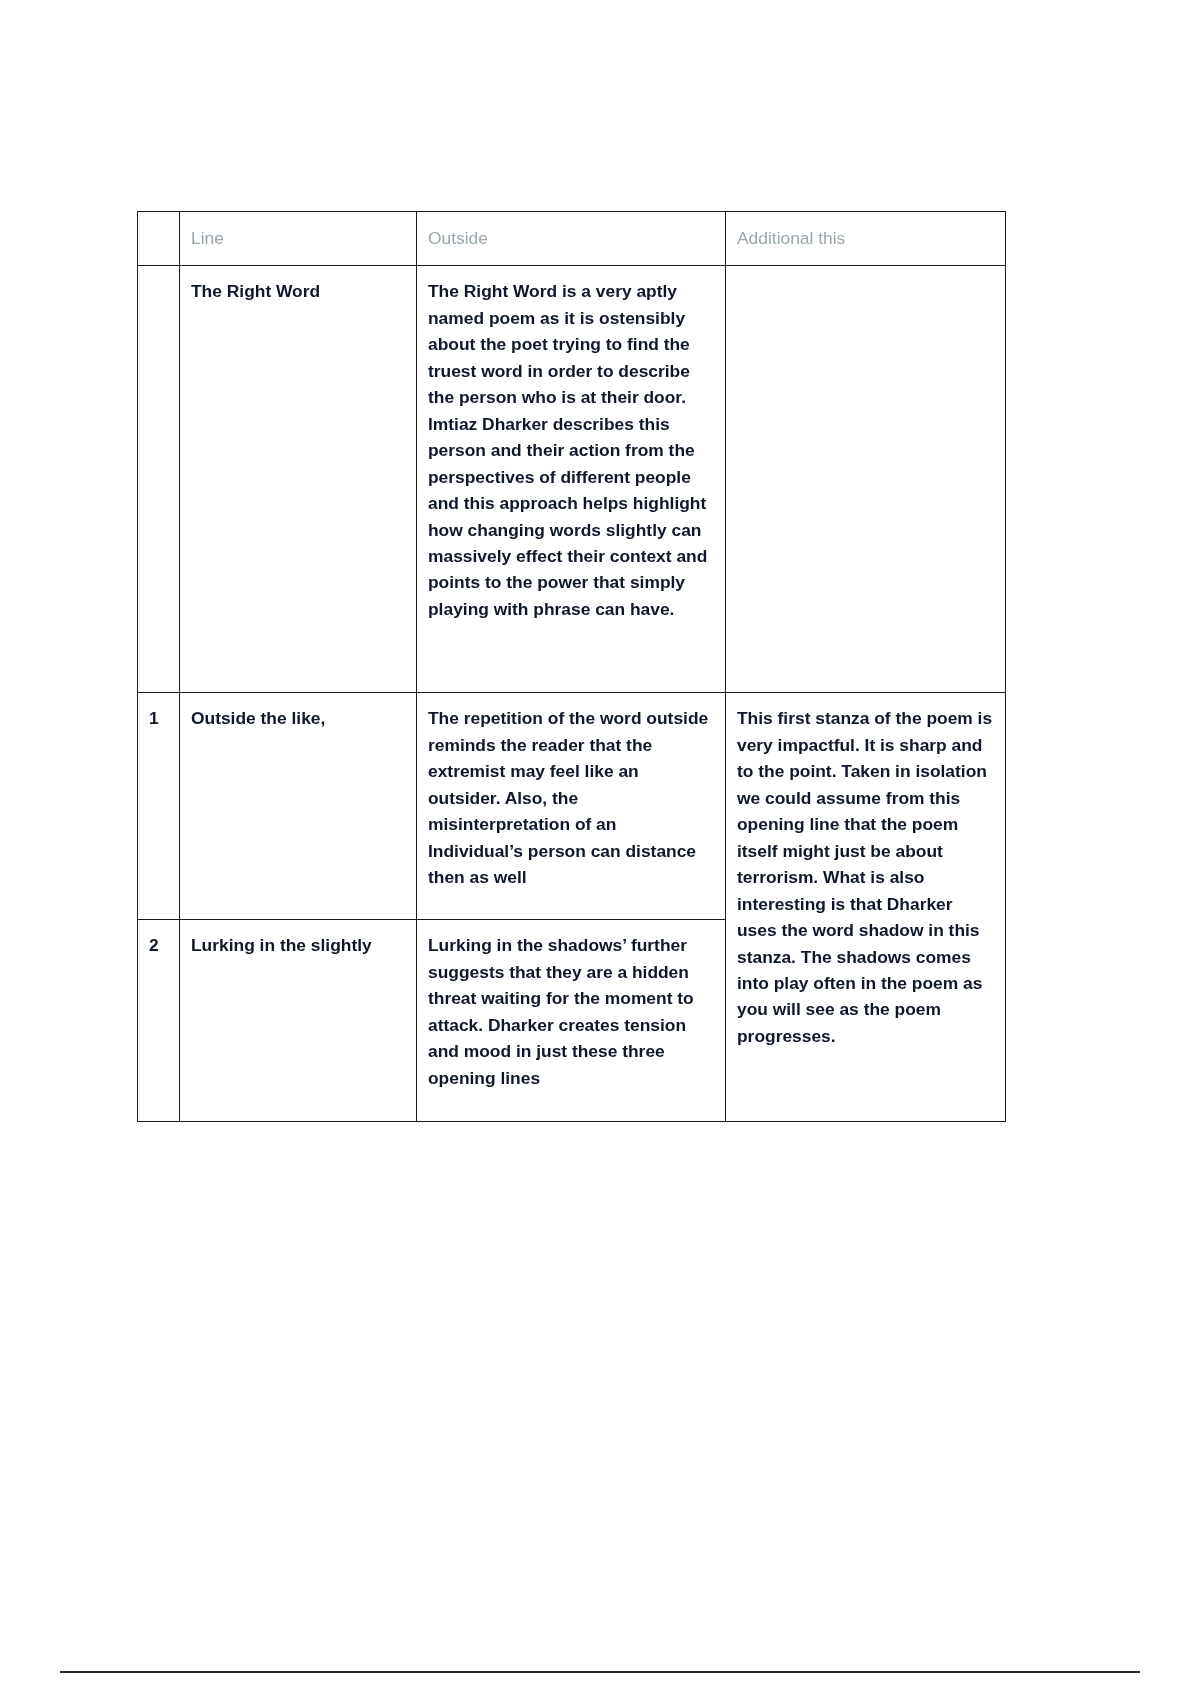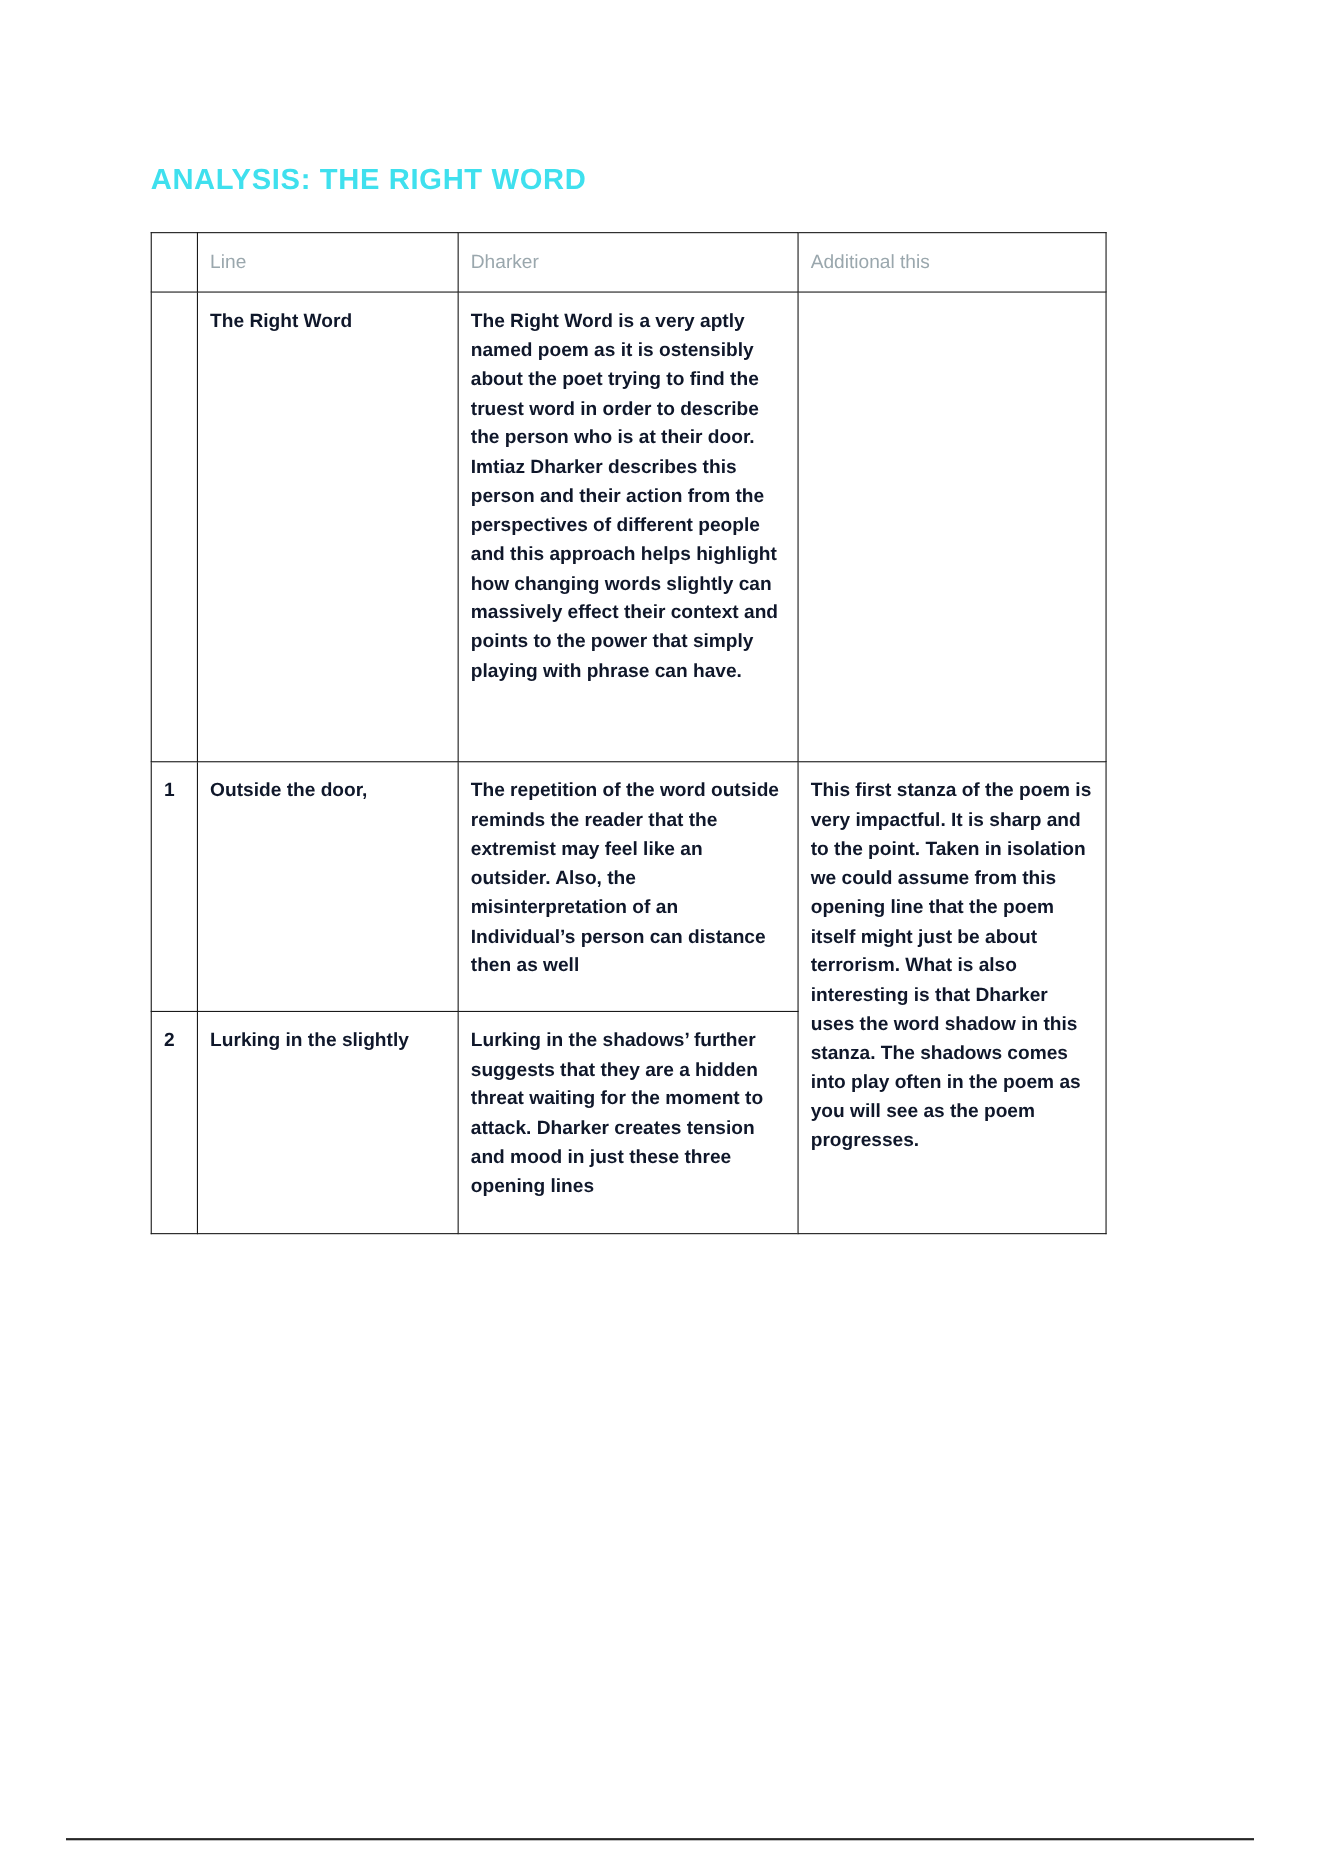--- a/index.html
+++ b/index.html
@@ -109,35 +109,34 @@
     width: 1080px;
     height: 0;
     border-top: 2.5px solid #262626;
   }
 </style>
 </head>
 <body>
 
 <div class="page">
 
-  <h1 class="doc-title">ANALYSIS: THE RIGHT WORD</h1>
 
   <div class="analysis-table-wrap">
     <table class="analysis-table">
       <colgroup>
         <col class="c-num">
         <col class="c-line">
         <col class="c-anal">
         <col class="c-notes">
       </colgroup>
       <thead>
         <tr>
           <th class="num-head"></th>
           <th>Line</th>
-          <th>Dharker</th>
+          <th>Outside</th>
           <th>Additional this</th>
         </tr>
       </thead>
       <tbody>
 
         <tr class="row-intro">
           <td class="num-cell"></td>
           <td>
             <span class="cell-text">The Right Word</span>
           </td>
@@ -145,21 +144,21 @@
             <span class="cell-text">The Right Word is a very aptly named poem as it is ostensibly about the poet trying to find the truest word in order to describe the person who is at their door. Imtiaz Dharker describes this person and their action from the perspectives of different people and this approach helps highlight how changing words slightly can massively effect their context and points to the power that simply playing with phrase can have.</span>
           </td>
           <td>
             <span class="cell-text"></span>
           </td>
         </tr>
 
         <tr class="row-one">
           <td class="num-cell">1</td>
           <td>
-            <span class="cell-text">Outside the door,</span>
+            <span class="cell-text">Outside the like,</span>
           </td>
           <td>
             <span class="cell-text">The repetition of the word outside reminds the reader that the extremist may feel like an outsider. Also, the misinterpretation of an Individual’s person can distance then as well</span>
           </td>
           <td class="notes-span" rowspan="2">
             <span class="cell-text">This first stanza of the poem is very impactful. It is sharp and to the point. Taken in isolation we could assume from this opening line that the poem itself might just be about terrorism. What is also interesting is that Dharker uses the word shadow in this stanza. The shadows comes into play often in the poem as you will see as the poem progresses.</span>
           </td>
         </tr>
 
         <tr class="row-two">

